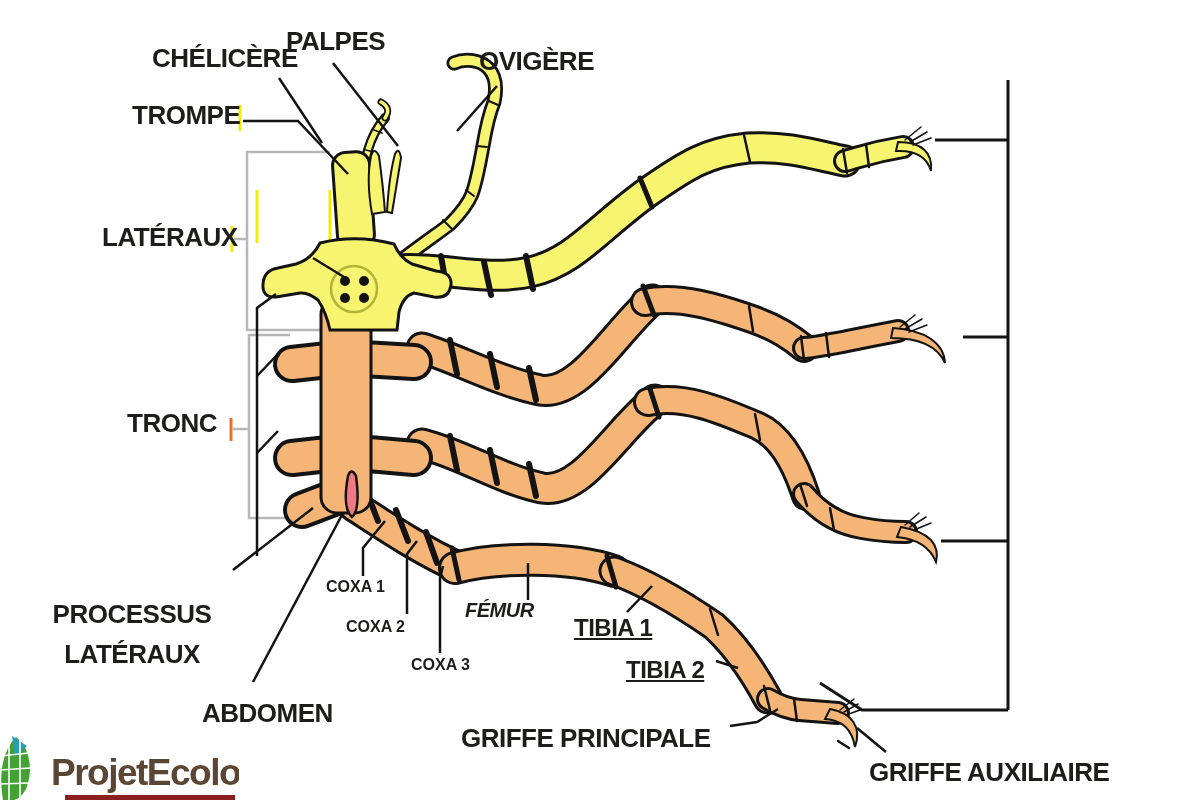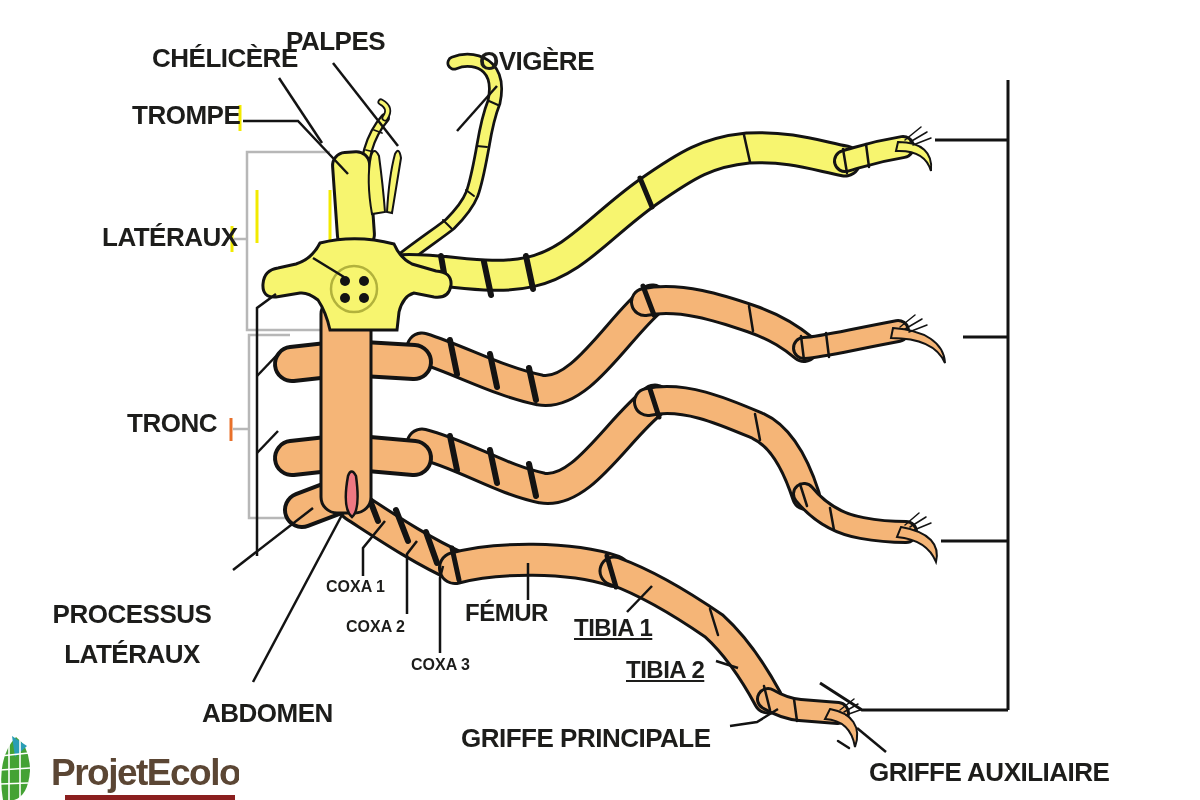--- a/index.html
+++ b/index.html
@@ -9,21 +9,21 @@
   }
   html,body{margin:0;padding:0;}
   body{width:1200px;height:800px;background:#ffffff;overflow:hidden;position:relative;
        font-family:"Liberation Sans", sans-serif;}
   #stage{position:absolute;left:0;top:0;width:1200px;height:800px;}
   svg{position:absolute;left:0;top:0;}
   .lbl{position:absolute;color:var(--c-label);font-weight:bold;font-size:26px;
        letter-spacing:-0.5px;white-space:nowrap;line-height:1.05;}
   .lbl.small{font-size:16px;letter-spacing:0;}
   .lbl.mid{font-size:24px;text-decoration:underline;}
-  .lbl.big{font-size:24px;}
+  .lbl.big{font-size:20px;font-style:italic;}
   .proc{width:160px;text-align:center;line-height:40px;margin-top:36px;}
   .fy{fill:var(--c-yellow)} .fo{fill:var(--c-orange)} .fp{fill:var(--c-pink)}
   .sk{stroke:var(--c-outline)} .sy{stroke:var(--c-yellow)} .so{stroke:var(--c-orange)}
   .sg{stroke:var(--c-gray)}
   .nf{fill:none}
   .logo-text{position:absolute;left:30px;top:752px;width:188px;overflow:hidden;
       font-weight:bold;font-size:37px;letter-spacing:-1.5px;color:var(--c-logo);white-space:nowrap;margin-left:21px;}
 </style>
 </head>
 <body>

